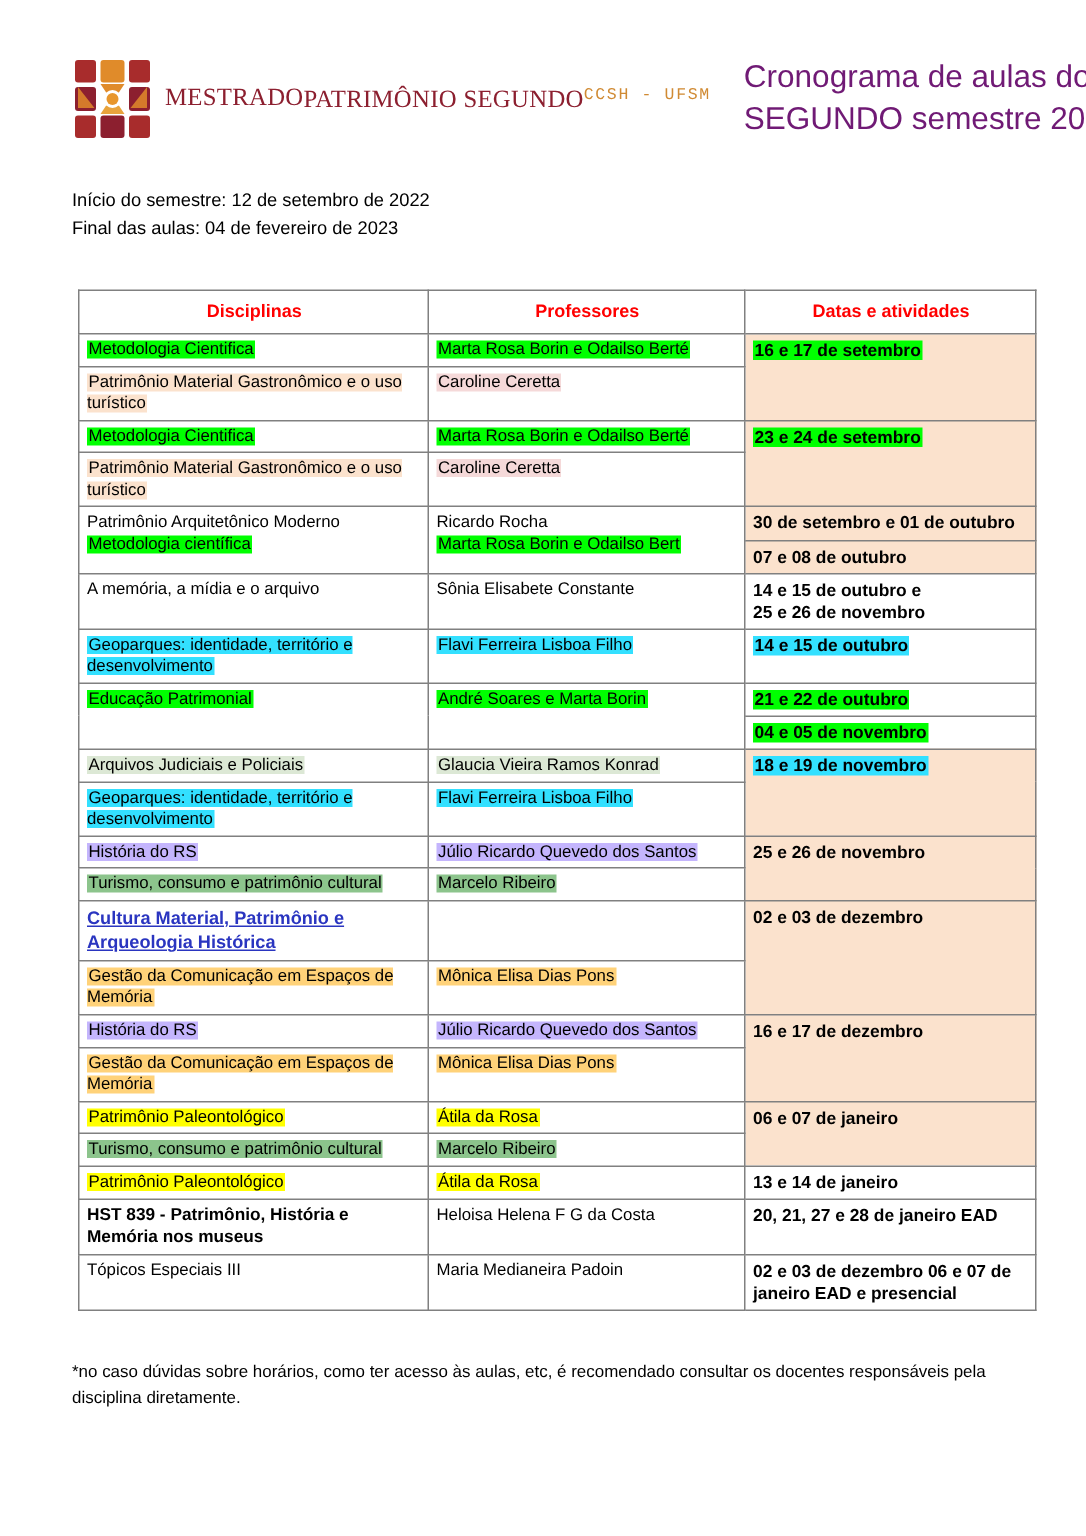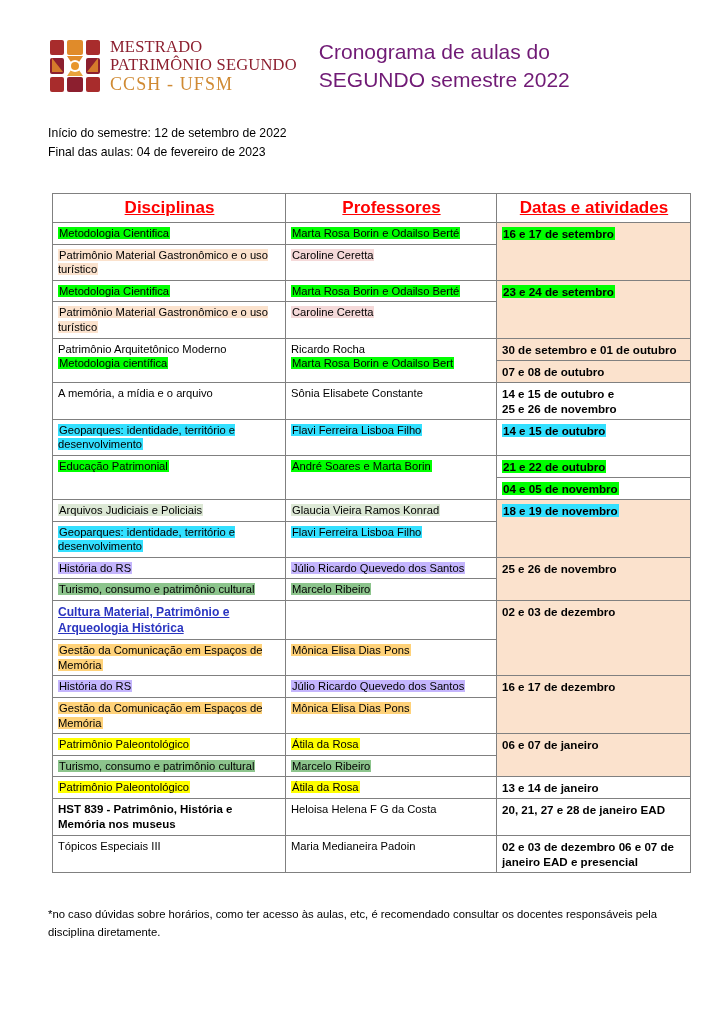--- a/index.html
+++ b/index.html
@@ -35,35 +35,34 @@
     flex: 0 0 auto;
   }
   .logo-mark {
     width: 54px;
     height: 56px;
     flex: 0 0 auto;
     margin-right: 8px;
   }
   .logo-words {
     display: flex;
-    flex-direction: column;
     justify-content: space-between;
     line-height: 1.0;
   }
   .logo-l1, .logo-l2 {
     font-family: "Liberation Serif", serif;
     font-size: 16.5px;
     letter-spacing: 0.2px;
     color: #8c1f2f;
     white-space: nowrap;
   }
   .logo-l2 { margin-top: 1px; }
   .logo-l3 {
-    font-family: Liberation Serif, serif;
-    font-size: 18px;
+    font-family: Liberation Mono, monospace;
+    font-size: 11px;
     letter-spacing: 1.1px;
     color: #d08a33;
     margin-top: 2px;
     white-space: nowrap;
   }
   .title-block {
     margin-left: 22px;
     font-size: 21px;
     line-height: 1.32;
     color: #701a75;
@@ -96,25 +95,24 @@
   table.sched th, table.sched td {
     border: 1px solid #808080;
     vertical-align: top;
     padding: 3px 4px 3px 5px;
     line-height: 1.30;
   }
   table.sched thead th {
     text-align: center;
     color: #ff0000;
     font-weight: bold;
-    font-size: 17px;
+    font-size: 12px;
     height: 22px;
     vertical-align: middle;
     background: #ffffff;
-    text-decoration: underline;
   }
   td.dates {
     font-weight: bold;
     font-size: 11.6px;
     padding-top: 7px;
     padding-left: 8px;
   }
   .bg-peach { background: #fbe2cd; }
   .bg-white { background: #ffffff; }
 

